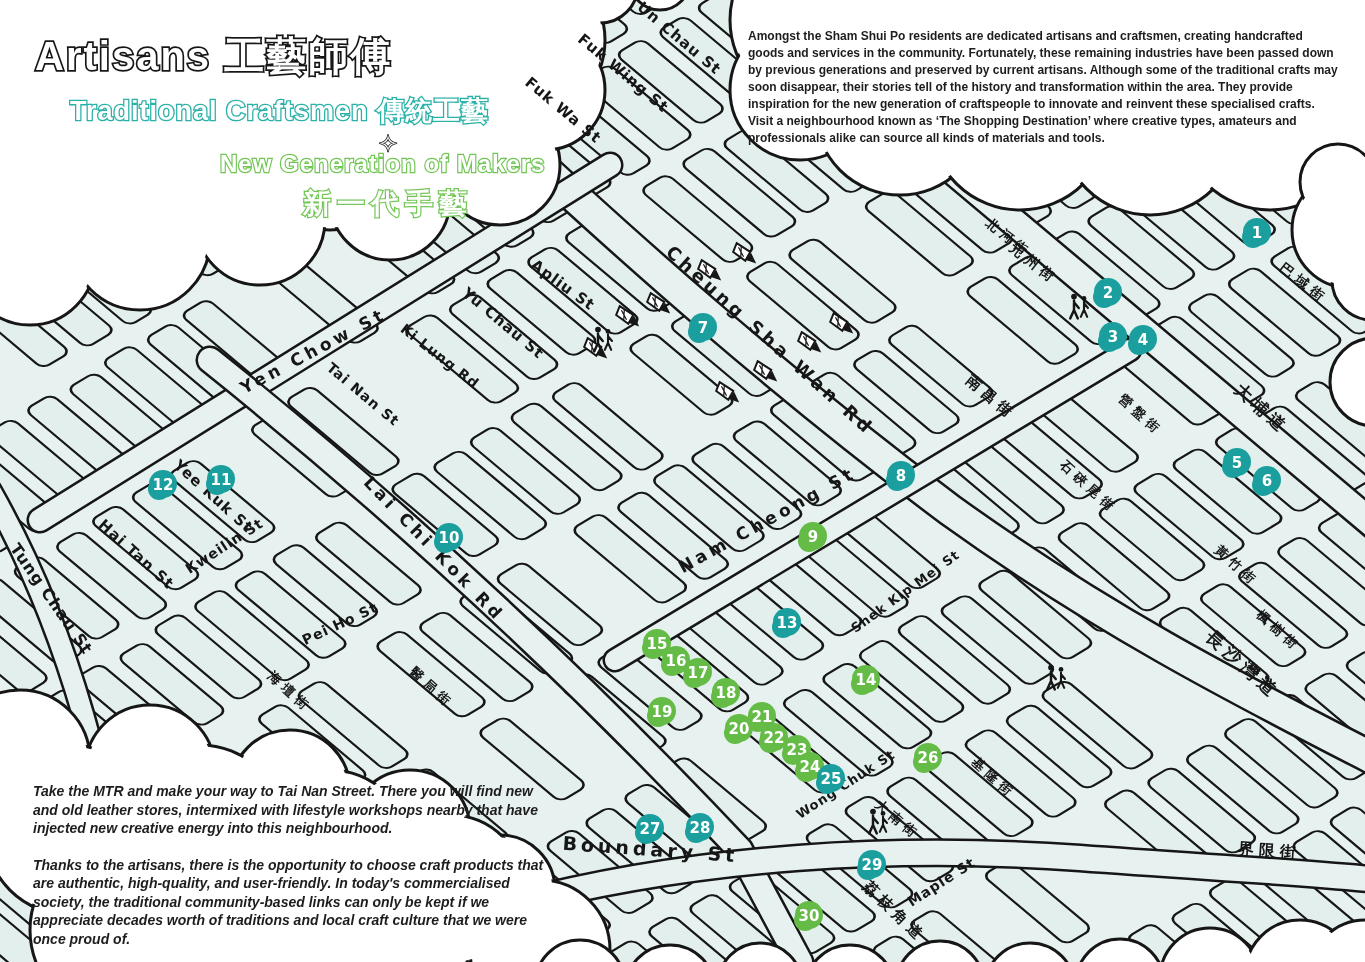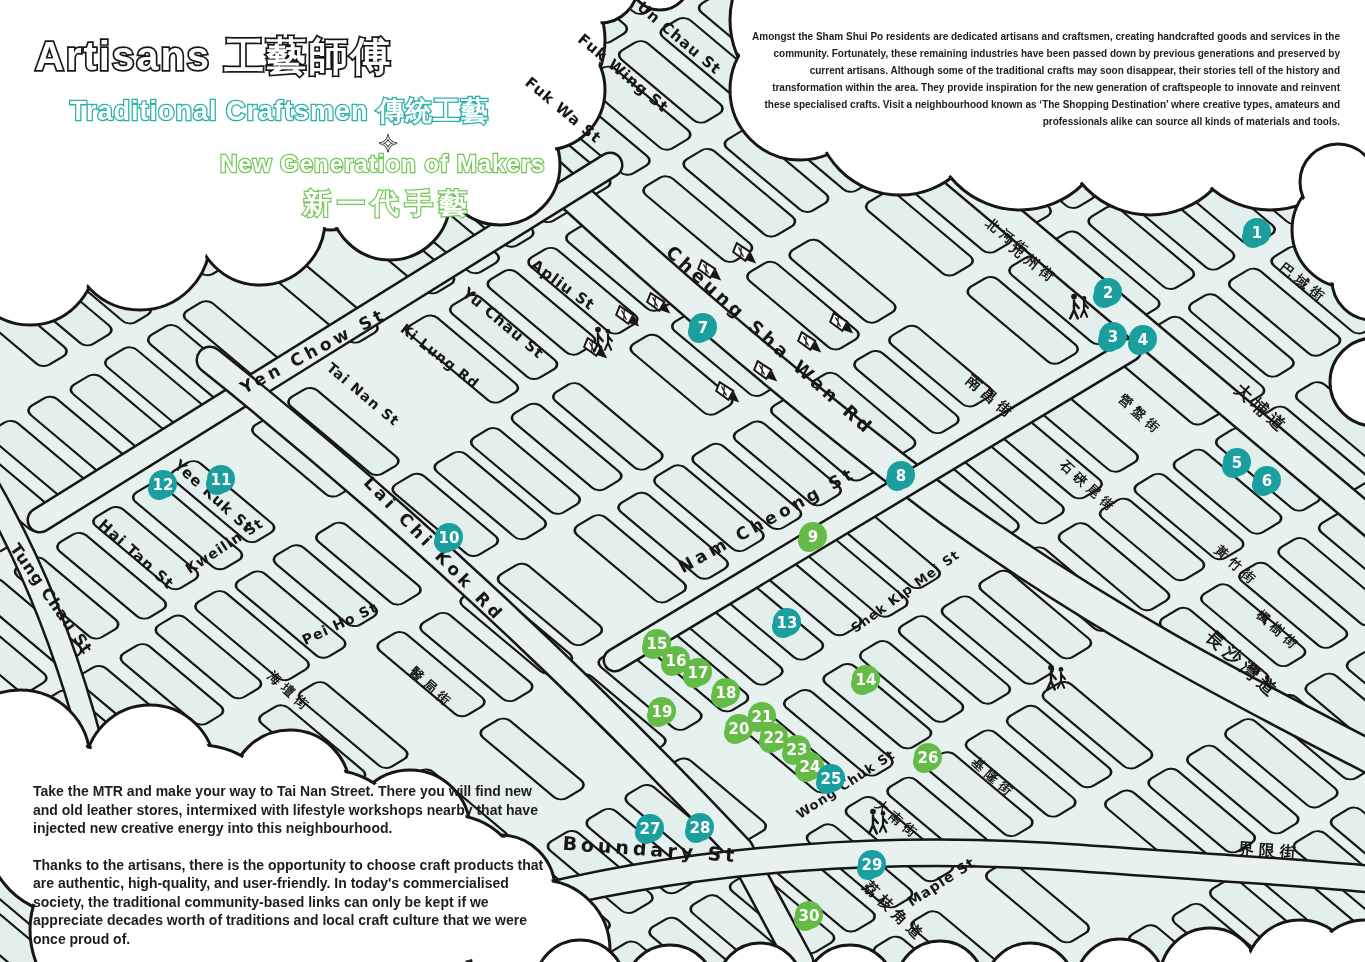--- a/index.html
+++ b/index.html
@@ -1,22 +1,22 @@
 <!DOCTYPE html>
 <html><head>
 <meta charset="utf-8">
 <style>
   html,body{margin:0;padding:0;background:#ffffff;}
   #stage{position:relative;width:1365px;height:962px;overflow:hidden;
          font-family:"Liberation Sans",sans-serif;background:#e7f2f0;}
   #map{position:absolute;left:0;top:0;}
   .para{position:absolute;color:#1d1d1d;font-weight:bold;}
-  #intro{left:748px;top:28px;width:592px;font-size:10px;line-height:17px;text-align:right;}
+  #intro{left:748px;top:28px;width:592px;font-size:12px;line-height:17px;text-align:left;}
   #visit{left:33px;top:782px;width:520px;font-size:14px;line-height:18.5px;text-align:left;}
-  #visit .vp{margin:0 0 18px 0;}
+  #visit .vp{margin:0 0 18px 0;font-style:italic;}
   svg text{user-select:none;}
 </style>
 </head>
 <body>
 
 <div id="stage">
   <svg id="map" width="1365" height="962" viewBox="0 0 1365 962" xmlns="http://www.w3.org/2000/svg">
     <rect x="0" y="0" width="1365" height="962" fill="#e7f2f0"></rect>
     <g id="g-blocks">
         <g transform="matrix(0.766,0.643,0.857,-0.515,0,0)">

